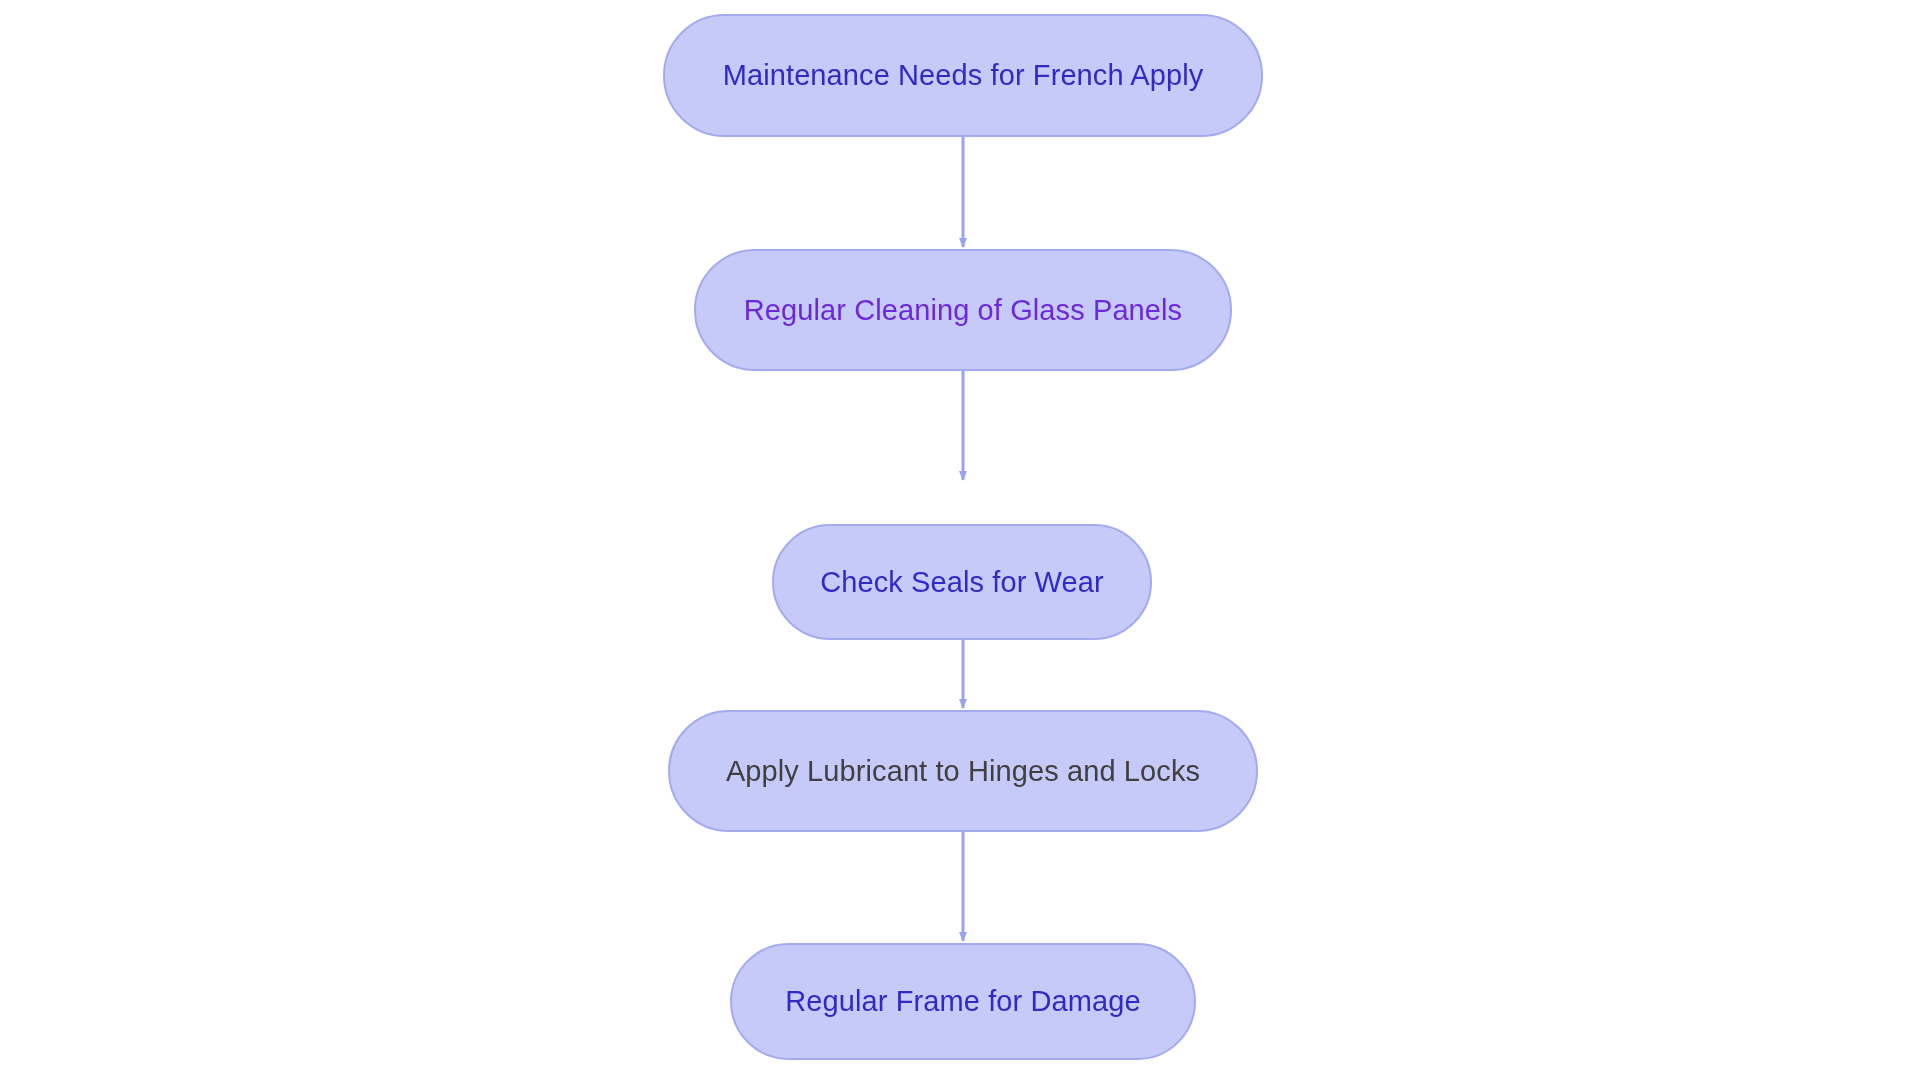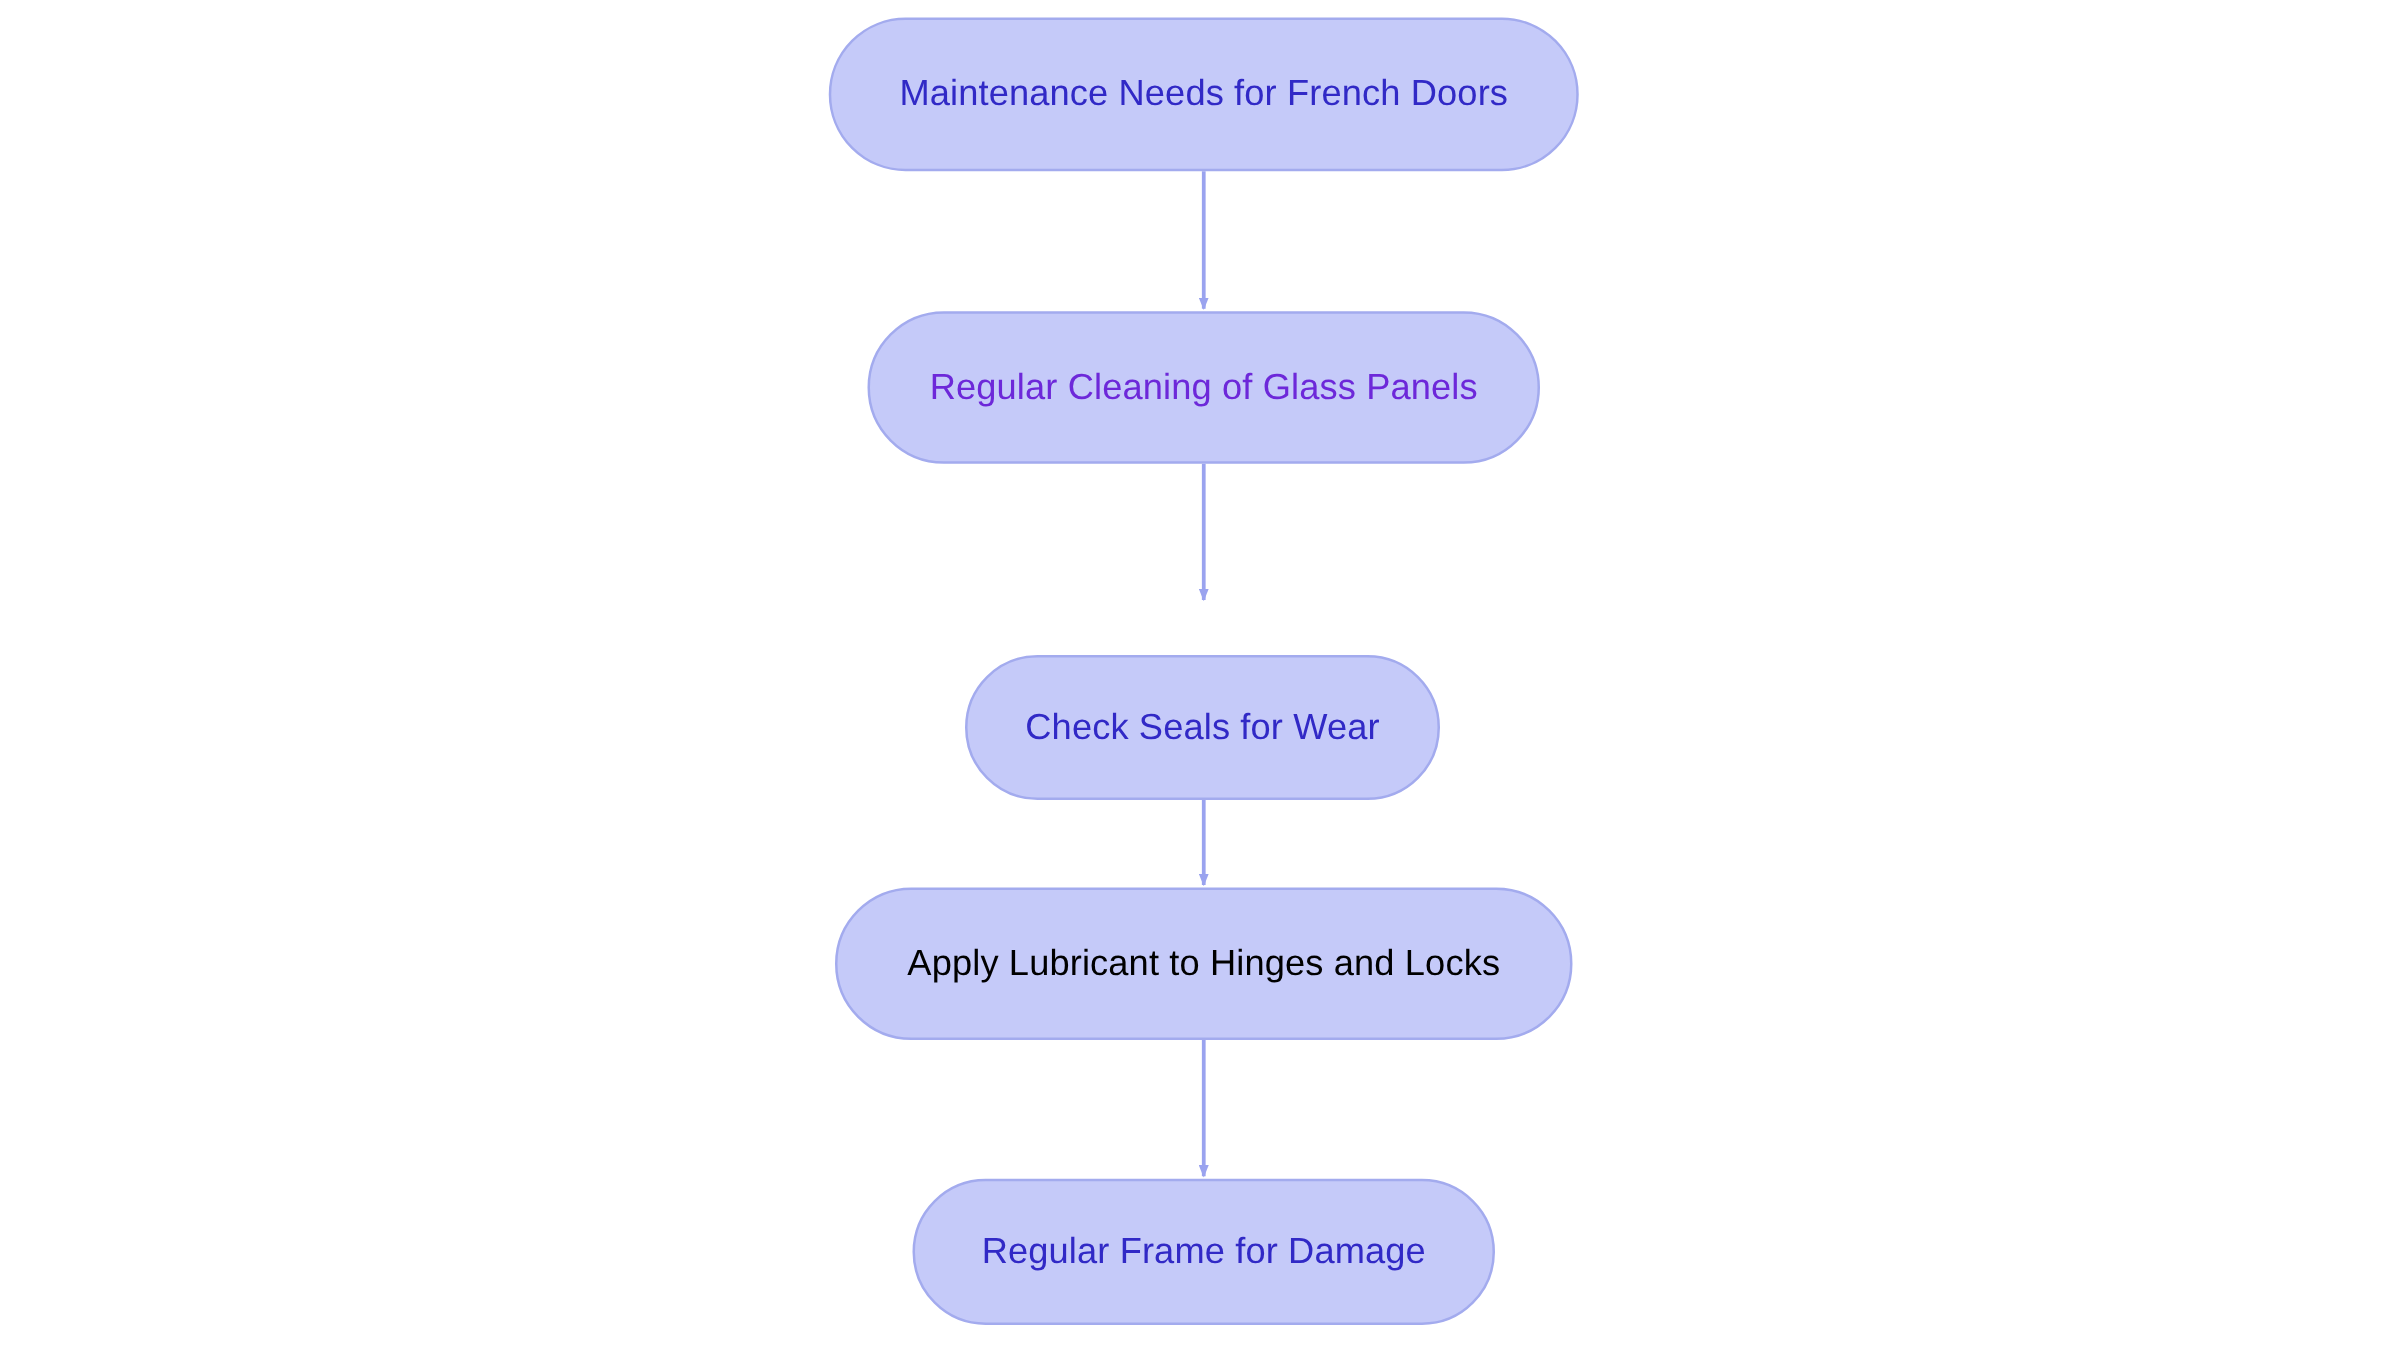--- a/index.html
+++ b/index.html
@@ -63,29 +63,29 @@
     <g id="edges-group">
         <line x1="963" y1="137" x2="963" y2="247" stroke="#9aa3ef" stroke-width="3" marker-end="url(#arrowhead)"></line>
         <line x1="963" y1="371" x2="963" y2="480" stroke="#9aa3ef" stroke-width="3" marker-end="url(#arrowhead)"></line>
         <line x1="963" y1="598" x2="963" y2="708" stroke="#9aa3ef" stroke-width="3" marker-end="url(#arrowhead)"></line>
         <line x1="963" y1="832" x2="963" y2="941" stroke="#9aa3ef" stroke-width="3" marker-end="url(#arrowhead)"></line>
       </g>
   </svg>
 
   <div id="nodes-group">
       <div class="node" style="left: 663px; top: 14px; width: 600px; height: 123px; background: rgb(197, 202, 249); border-color: rgb(163, 171, 238);">
-        <span class="node-label" style="color: rgb(49, 41, 198);">Maintenance Needs for French Doors</span>
+        <span class="node-label" style="color: rgb(49, 41, 198);">Maintenance Needs for French Apply</span>
       </div>
       <div class="node" style="left: 694px; top: 249px; width: 538px; height: 122px; background: rgb(197, 202, 249); border-color: rgb(163, 171, 238);">
         <span class="node-label" style="color: #6d28d9;">Regular Cleaning of Glass Panels</span>
       </div>
       <div class="node" style="left: 772px; top: 482px; width: 380px; height: 116px; background: rgb(197, 202, 249); border-color: rgb(163, 171, 238); margin-top: 42px;">
         <span class="node-label" style="color: rgb(49, 41, 198);">Check Seals for Wear</span>
       </div>
       <div class="node" style="left: 668px; top: 710px; width: 590px; height: 122px; background: rgb(197, 202, 249); border-color: rgb(163, 171, 238);">
-        <span class="node-label" style="color: #000000;">Apply Lubricant to Hinges and Locks</span>
+        <span class="node-label" style="color: #404040;">Apply Lubricant to Hinges and Locks</span>
       </div>
       <div class="node" style="left: 730px; top: 943px; width: 466px; height: 117px; background: rgb(197, 202, 249); border-color: rgb(163, 171, 238);">
         <span class="node-label" style="color: rgb(49, 41, 198);">Regular Frame for Damage</span>
       </div>
     </div>
 
 </div>
 
 </body></html>

